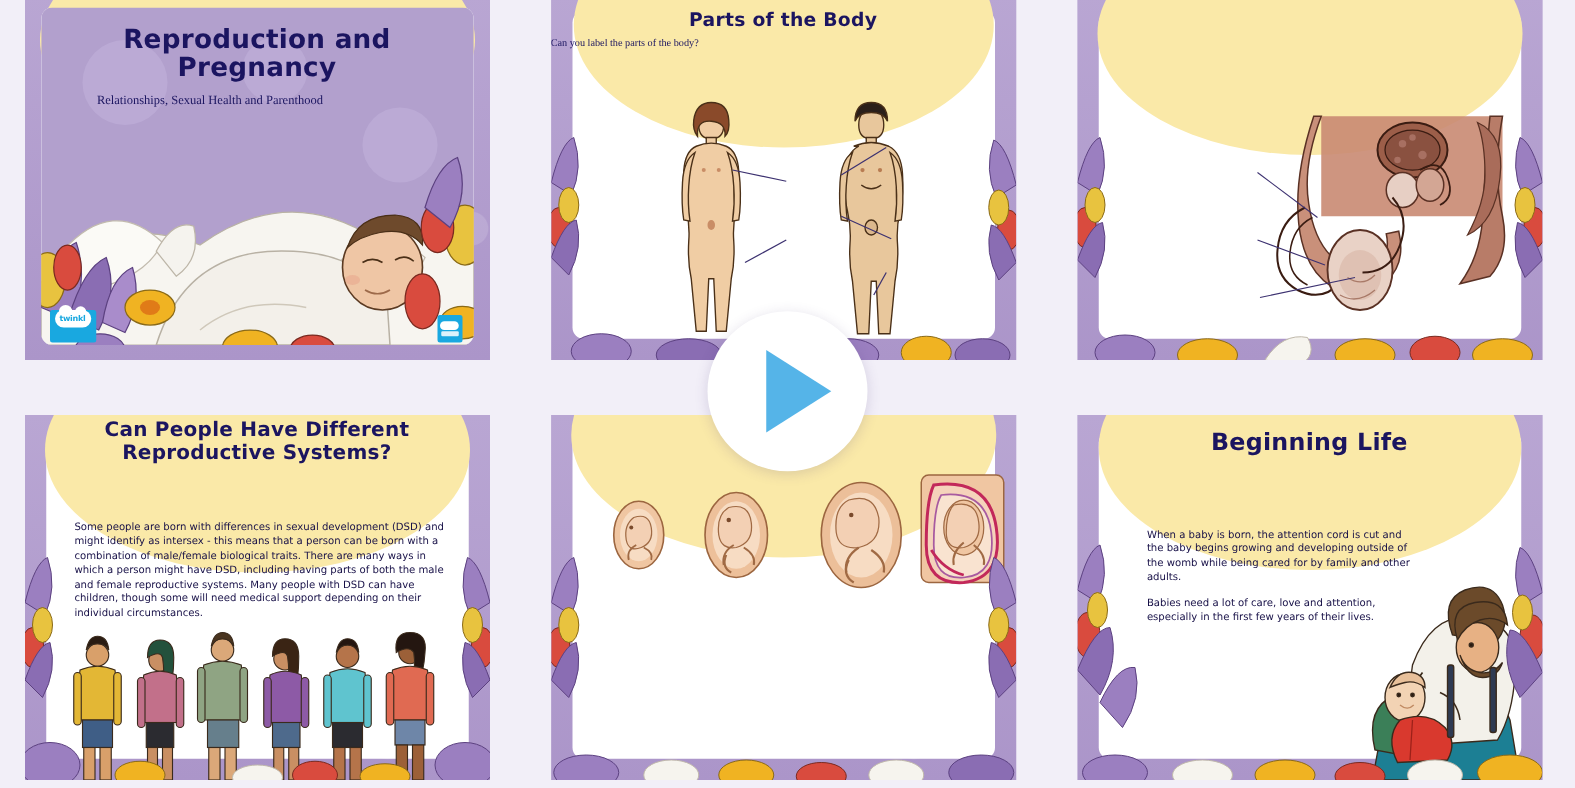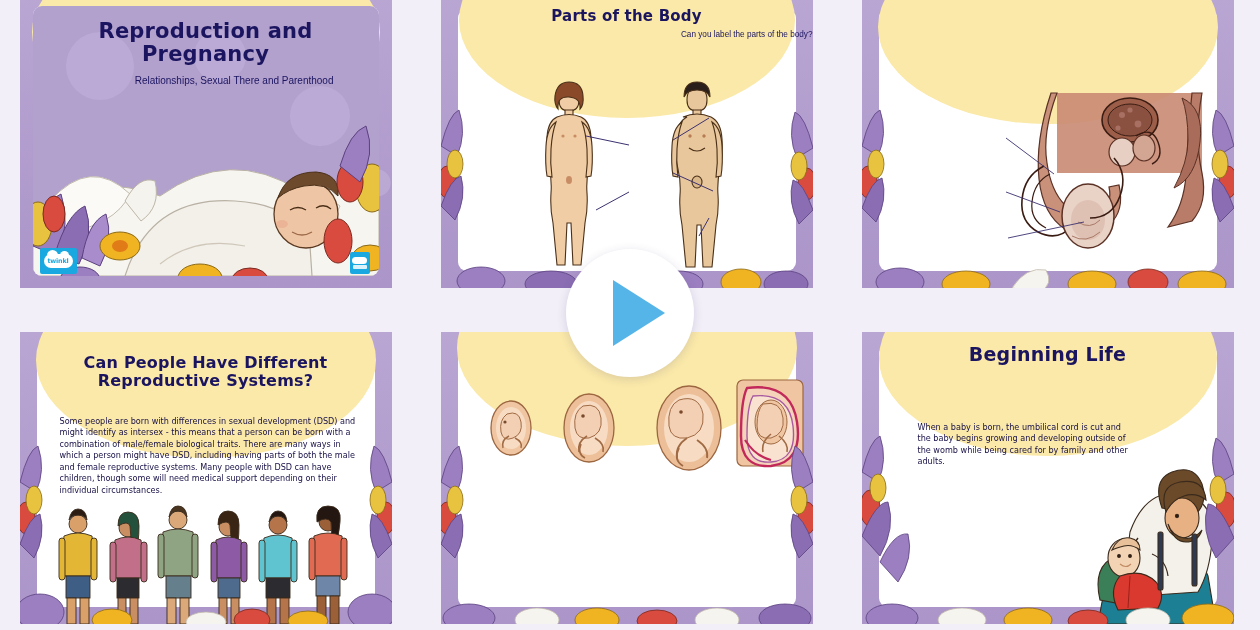--- a/index.html
+++ b/index.html
@@ -63,23 +63,23 @@
     position:relative; z-index:6;
     text-align:center;
     color:#1b1560;
     font-weight:bold;
     font-family:"DejaVu Sans", sans-serif;
     line-height:1.1;
     letter-spacing:.2px;
   }
   .s-sub{
     position:relative; z-index:6;
-    text-align:right; color:#1b1560;
+    text-align:left; color:#1b1560;
     font-size:10.5px; line-height:1.25;
-    font-family:Liberation Sans, sans-serif;
+    font-family:Liberation Serif, serif;
   }
   .body-text{
     color:#171047; font-size:8.1px; line-height:1.42;
     font-family:"DejaVu Sans", sans-serif;
   }
 
   
   .chip{
     position:absolute;
     background:#fbeaa6;
@@ -130,21 +130,21 @@
     padding:4px 4px 3px 5px;
     color:#1b1560; font-family:"DejaVu Sans", sans-serif;
   }
   .weekbox .wt{ font-size:6.4px; font-weight:bold; display:block; line-height:1.25; }
   .weekbox .wb{ font-size:6.4px; line-height:1.3; display:block; margin-top:1px; }
 
   
   .twinkl{
     position:absolute; z-index:9;
     width:37px; height:26px; background:#19a8e0; border-radius:2px;
-    display:flex; align-items:center; justify-content:center;
+    display:flex; align-items:flex-start; justify-content:center;
   }
   .cloud{
     position:relative; width:29px; height:14px; background:#fff; border-radius:9px;
     display:flex; align-items:center; justify-content:center;
   }
   .cloud:before,.cloud:after{
     content:""; position:absolute; background:#fff; border-radius:50%;
   }
   .cloud:before{ width:11px;height:11px; left:3px; top:-4.5px; }
   .cloud:after{ width:9px;height:9px; right:4px; top:-3.5px; }
@@ -237,21 +237,21 @@
             <ellipse cx="180" cy="282" rx="22" ry="14" fill="#f0b322" stroke="#8a6a18" stroke-width="1"></ellipse>
             <ellipse cx="230" cy="284" rx="18" ry="12" fill="#d94b3e" stroke="#7a2a20" stroke-width="1"></ellipse>
             <ellipse cx="60" cy="284" rx="20" ry="13" fill="#9b7fc0" stroke="#5c4180" stroke-width="1"></ellipse>
           </g>
         </g>
       </svg>
     </div>
 
     <div style="position:relative;z-index:6;padding-top:24px;">
       <div class="s-title" style="font-size:21px;padding:0 34px;">Reproduction and Pregnancy</div>
-      <div class="s-sub" style="margin-top:9px;padding:0 58px;font-size:10px;">Relationships, Sexual There and Parenthood</div>
+      <div class="s-sub" style="margin-top:9px;padding:0 58px;font-size:10px;">Relationships, Sexual Health and Parenthood</div>
     </div>
 
     <div class="twinkl" style="left:20px;bottom:14px;">
       <div class="cloud">
           <span>twinkl</span>
         </div>
     </div>
     <div class="twinkl-sm" style="right:22px;bottom:14px;">
       <div class="c2"></div>
         <div class="l2"></div>
@@ -411,21 +411,21 @@
         <ellipse cx="340" cy="288" rx="24" ry="13" fill="#f0b322" stroke="#8a6a18" stroke-width=".8"></ellipse>
       </svg>
     </div>
   </div>
 
   <div class="slide">
     <div class="slide-bg"></div>
     <div class="card"></div>
     <div class="ellipse" style="top:-70px;width:340px;height:196px;"></div>
 
-    <div style="position:relative;z-index:6;padding-top:22px;">
+    <div style="position:relative;z-index:6;padding-top:3px;">
       <div class="s-title" style="font-size:16px;padding:0 34px;">Can People Have Different Reproductive Systems?</div>
     </div>
 
     <div class="body-text" style="position:absolute;z-index:6;left:40px;right:32px;top:84px;">Some people are born with differences in sexual development (DSD) and might identify as intersex - this means that a person can be born with a combination of male/female biological traits. There are many ways in which a person might have DSD, including having parts of both the male and female reproductive systems. Many people with DSD can have children, though some will need medical support depending on their individual circumstances.</div>
 
     <div class="inner">
       <svg width="372" height="292" viewBox="0 0 372 292" style="position:absolute;inset:0;">
         <g stroke="#3a2a1c" stroke-width=".9">
 
           <g>
@@ -647,21 +647,22 @@
           <path d="M258 244 q22 -8 36 6 q10 12 2 26 l-40 2 q-10 -20 2 -34Z" fill="#d9392e"></path>
           <path d="M268 244 l-2 32" fill="none" stroke="#9c2119" stroke-width="1"></path>
           <path d="M290 222 q14 6 16 22" fill="none" stroke="#3a2a1c" stroke-width="1.2"></path>
           <rect x="296" y="200" width="5" height="58" rx="2" fill="#2e3a52"></rect>
           <rect x="330" y="202" width="5" height="52" rx="2" fill="#2e3a52"></rect>
         </g>
       </svg>
     </div>
 
     <div style="position:absolute;z-index:6;left:56px;width:218px;top:90px;">
-      <div class="body-text" style="margin-bottom:9px;">When a baby is born, the umbilical cord is cut and the baby begins growing and developing outside of the womb while being cared for by family and other adults.</div>
+      <div class="body-text" style="margin-bottom:9px;">When a baby is born, the attention cord is cut and the baby begins growing and developing outside of the womb while being cared for by family and other adults.</div>
+      <div class="body-text">Babies need a lot of care, love and attention, especially in the first few years of their lives.</div>
     </div>
 
     <div class="inner" style="z-index:5;">
       <svg width="372" height="292" viewBox="0 0 372 292" style="position:absolute;inset:0;">
         <path d="M0 140 q8 -32 18 -36 q8 24 -2 46 Z" fill="#9b7fc0" stroke="#5c4180" stroke-width=".8"></path>
         <ellipse cx="8" cy="176" rx="10" ry="18" fill="#d94b3e" stroke="#7a2a20" stroke-width=".8"></ellipse>
         <ellipse cx="16" cy="156" rx="8" ry="14" fill="#e8c33f" stroke="#8a6a18" stroke-width=".8"></ellipse>
         <path d="M0 204 q14 -34 26 -34 q8 26 -8 54 Z" fill="#8a6db3" stroke="#5c4180" stroke-width=".8"></path>
         <path d="M18 230 q14 -30 28 -28 q6 24 -10 48 Z" fill="#9b7fc0" stroke="#5c4180" stroke-width=".8"></path>
         <path d="M372 142 q-8 -32 -18 -36 q-8 24 2 46 Z" fill="#9b7fc0" stroke="#5c4180" stroke-width=".8"></path>

